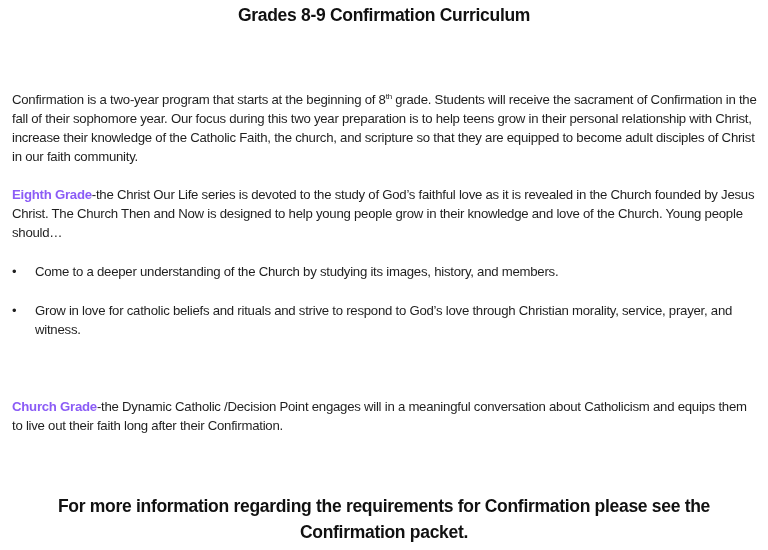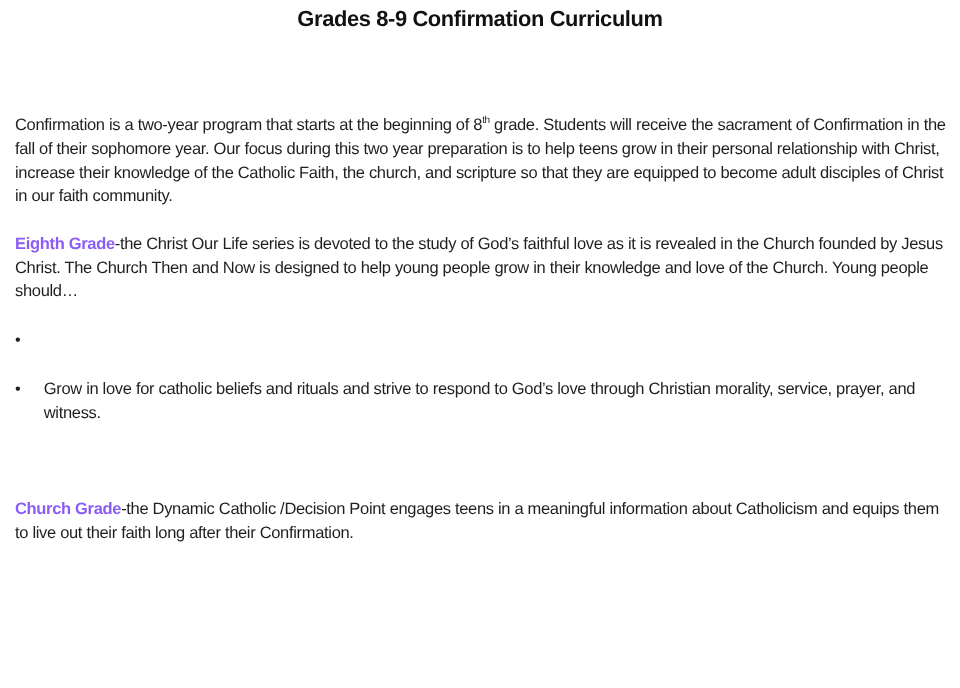--- a/index.html
+++ b/index.html
@@ -39,23 +39,26 @@
 <body>
 
 <div class="title">Grades 8-9 Confirmation Curriculum</div>
 
 <div class="para intro"><span>Confirmation is a two-year program that starts at the beginning of 8</span><sup>th</sup><span> grade. Students will receive the sacrament of Confirmation in the fall of their sophomore year.  Our focus during this two year preparation is to help teens grow in their personal relationship with Christ, increase their knowledge of the Catholic Faith, the church, and scripture so that they are equipped to become adult disciples of Christ in our faith community.</span></div>
 
 <div class="para eighth"><b>Eighth Grade</b><span>-the Christ Our Life series is devoted to the study of God’s faithful love as it is revealed in the Church founded by Jesus Christ.  The Church Then and Now is designed to help young people grow in their knowledge and love of the Church.  Young people should…</span></div>
 
 <div class="bullet b1">
   <span class="dot">•</span>
+  <span>Come to a deeper understanding of the Church by studying its images, history, and members.</span>
 </div>
 
 <div class="bullet b2">
   <span class="dot">•</span>
   <span>Grow in love for catholic beliefs and rituals and strive to respond to God’s love through Christian morality, service, prayer, and witness.</span>
 </div>
 
-<div class="para ninth"><b>Church Grade</b><span>-the Dynamic Catholic /Decision Point engages teens in a meaningful information about Catholicism and equips them to live out their faith long after their Confirmation.</span></div>
+<div class="para ninth"><b>Church Grade</b><span>-the Dynamic Catholic /Decision Point engages will in a meaningful conversation about Catholicism and equips them to live out their faith long after their Confirmation.</span></div>
 
 <div class="footer">
+  <div>For more information regarding the  requirements for Confirmation please see the</div>
+  <div>Confirmation packet.</div>
 </div>
 
 </body></html>

